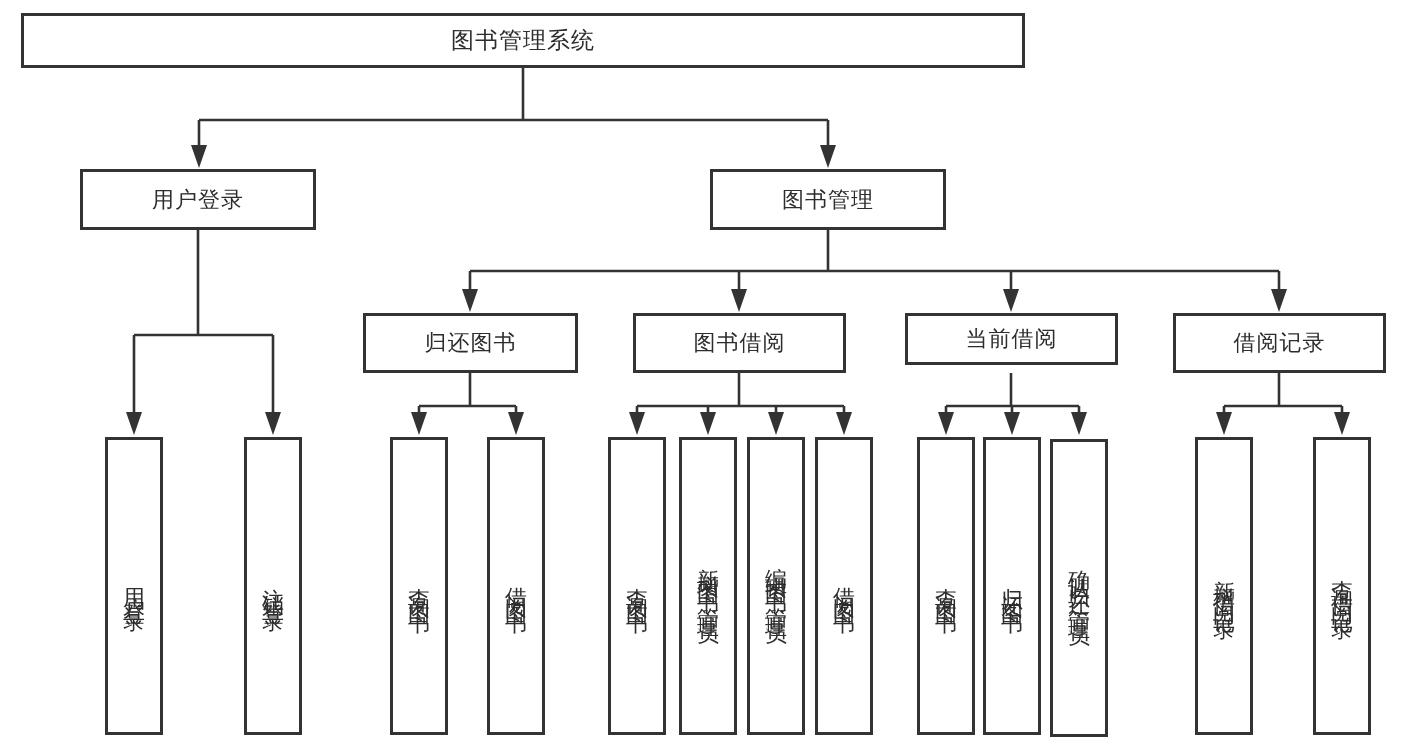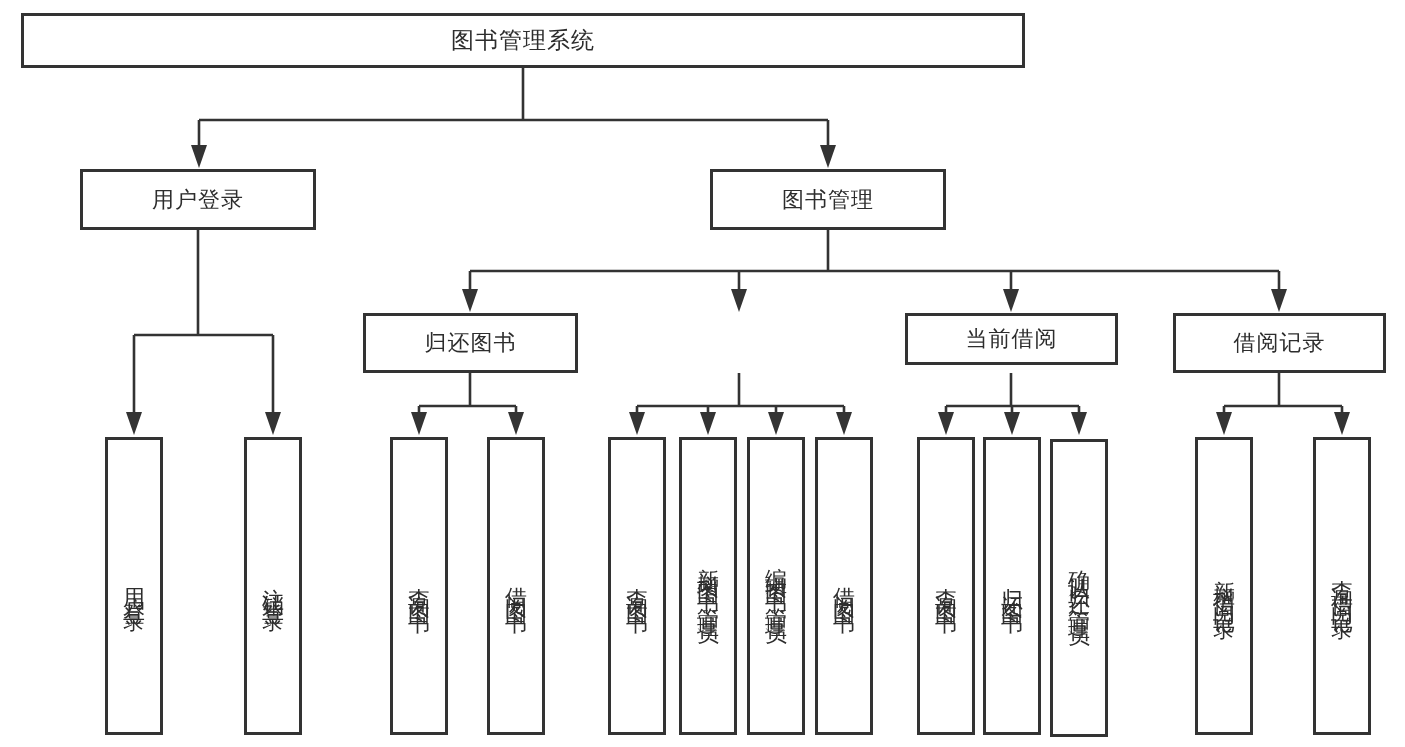--- a/index.html
+++ b/index.html
@@ -103,20 +103,23 @@
   <div class="node" style="left:80px;top:169px;width:236px;height:61px;">
     <span class="lbl">用户登录</span>
   </div>
   <div class="node" style="left:710px;top:169px;width:236px;height:61px;">
     <span class="lbl">图书管理</span>
   </div>
 
   <div class="node" style="left:363px;top:313px;width:215px;height:60px;">
     <span class="lbl">归还图书</span>
   </div>
+  <div class="node" style="left:633px;top:313px;width:213px;height:60px;">
+    <span class="lbl">图书借阅</span>
+  </div>
   <div class="node" style="left:905px;top:313px;width:213px;height:52px;">
     <span class="lbl">当前借阅</span>
   </div>
   <div class="node" style="left:1173px;top:313px;width:213px;height:60px;">
     <span class="lbl">借阅记录</span>
   </div>
 
   <div class="node leaf" style="left:105px;top:437px;width:58px;height:298px;">
     <span class="lbl">用户登录</span>
   </div>

